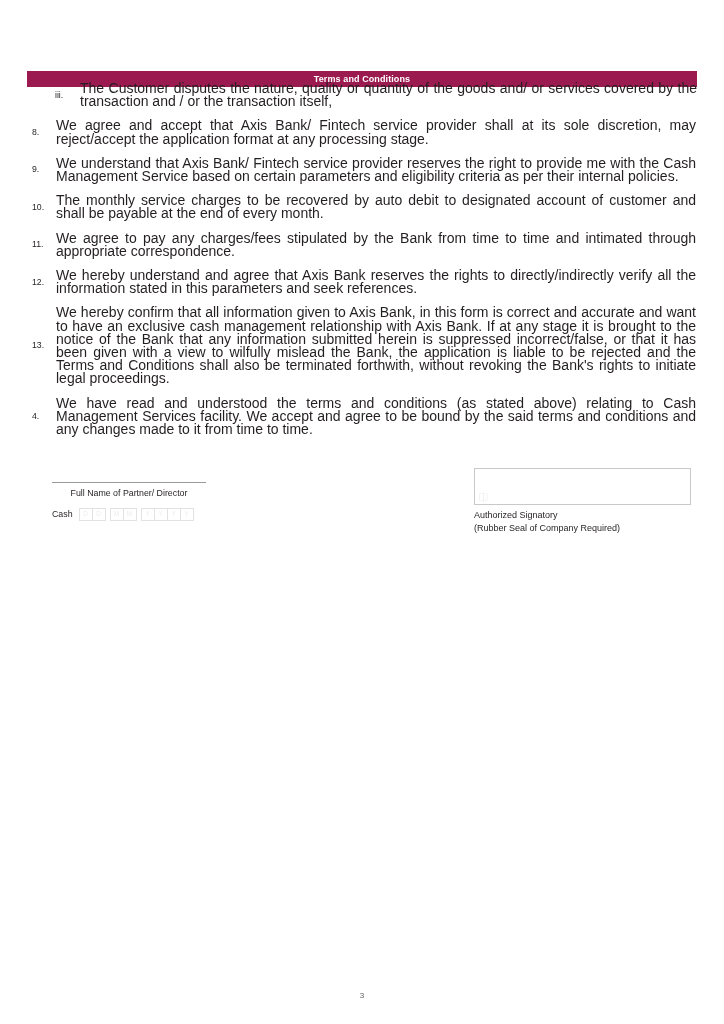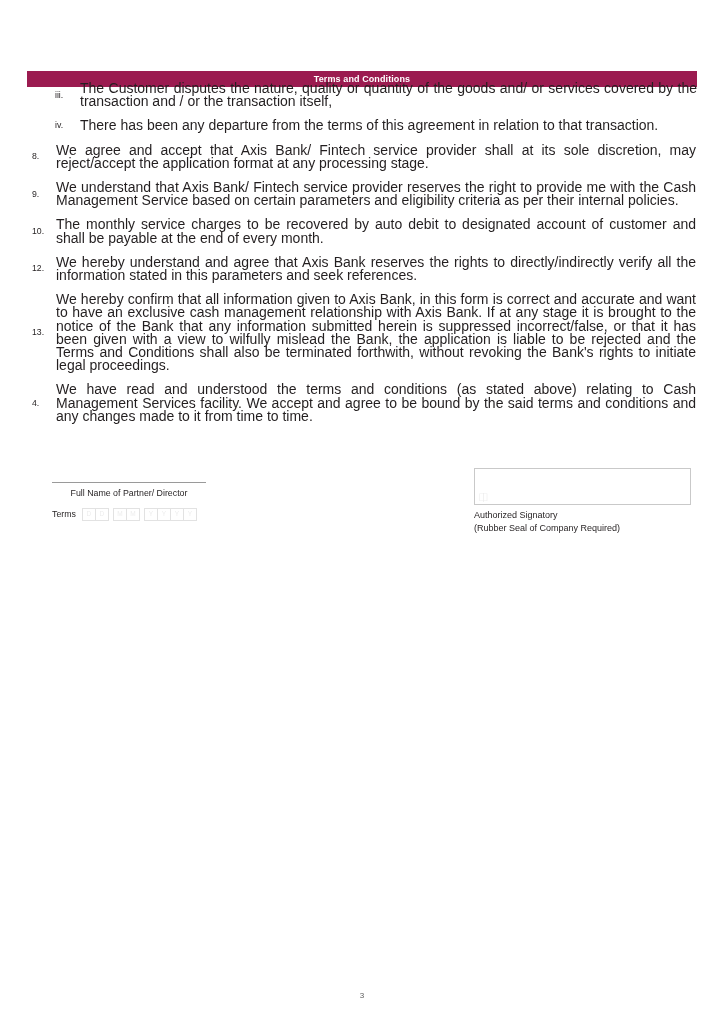--- a/index.html
+++ b/index.html
@@ -212,40 +212,40 @@
     <span class="section-title">Terms and Conditions</span>
   </div>
 
   <div class="clauses">
 
     <div class="clause roman">
       <span class="marker">iii.</span>
       <span class="body">The Customer disputes the nature, quality or quantity of the goods and/ or services covered by the transaction and / or the transaction itself,</span>
     </div>
 
-    <div class="clause roman">
-      <span class="marker">iv.</span>
-      <span class="body">There has been any departure from the terms of this agreement in relation to that transaction.</span>
-    </div>
 
     <div class="clause arabic">
       <span class="marker">8.</span>
       <span class="body">We agree and accept that Axis Bank/ Fintech service provider shall at its sole discretion, may reject/accept the application format at any processing stage.</span>
     </div>
 
     <div class="clause arabic">
       <span class="marker">9.</span>
       <span class="body">We understand that Axis Bank/ Fintech service provider reserves the right to provide me with the Cash Management Service based on certain parameters and eligibility criteria as per their internal policies.</span>
     </div>
 
     <div class="clause arabic">
       <span class="marker">10.</span>
       <span class="body">The monthly service charges to be recovered by auto debit to designated account of customer and shall be payable at the end of every month.</span>
     </div>
 
+    <div class="clause arabic">
+      <span class="marker">11.</span>
+      <span class="body">We agree to pay any charges/fees stipulated by the Bank from time to time and intimated through appropriate correspondence.</span>
+    </div>
 
     <div class="clause arabic">
       <span class="marker">12.</span>
       <span class="body">We hereby understand and agree that Axis Bank reserves the rights to directly/indirectly verify all the information stated in this parameters and seek references.</span>
     </div>
 
     <div class="clause arabic">
       <span class="marker">13.</span>
       <span class="body">We hereby confirm that all information given to Axis Bank, in this form is correct and accurate and want to have an exclusive cash management relationship with Axis Bank. If at any stage it is brought to the notice of the Bank that any information submitted herein is suppressed incorrect/false, or that it has been given with a view to wilfully mislead the Bank, the application is liable to be rejected and the Terms and Conditions shall also be terminated forthwith, without revoking the Bank's rights to initiate legal proceedings.</span>
     </div>
@@ -257,21 +257,21 @@
 
   </div>
 
   <div class="sign-area">
 
     <div class="sign-left">
       <div class="sig-rule"></div>
       <div class="sig-caption">Full Name of Partner/ Director</div>
 
       <div class="date-row">
-        <span class="date-label">Terms</span>
+        <span class="date-label">Cash</span>
         <span class="date-boxes">
           <span class="date-group">
             <span class="date-cell">D</span>
             <span class="date-cell">D</span>
           </span>
           <span class="date-group">
             <span class="date-cell">M</span>
             <span class="date-cell">M</span>
           </span>
           <span class="date-group">

